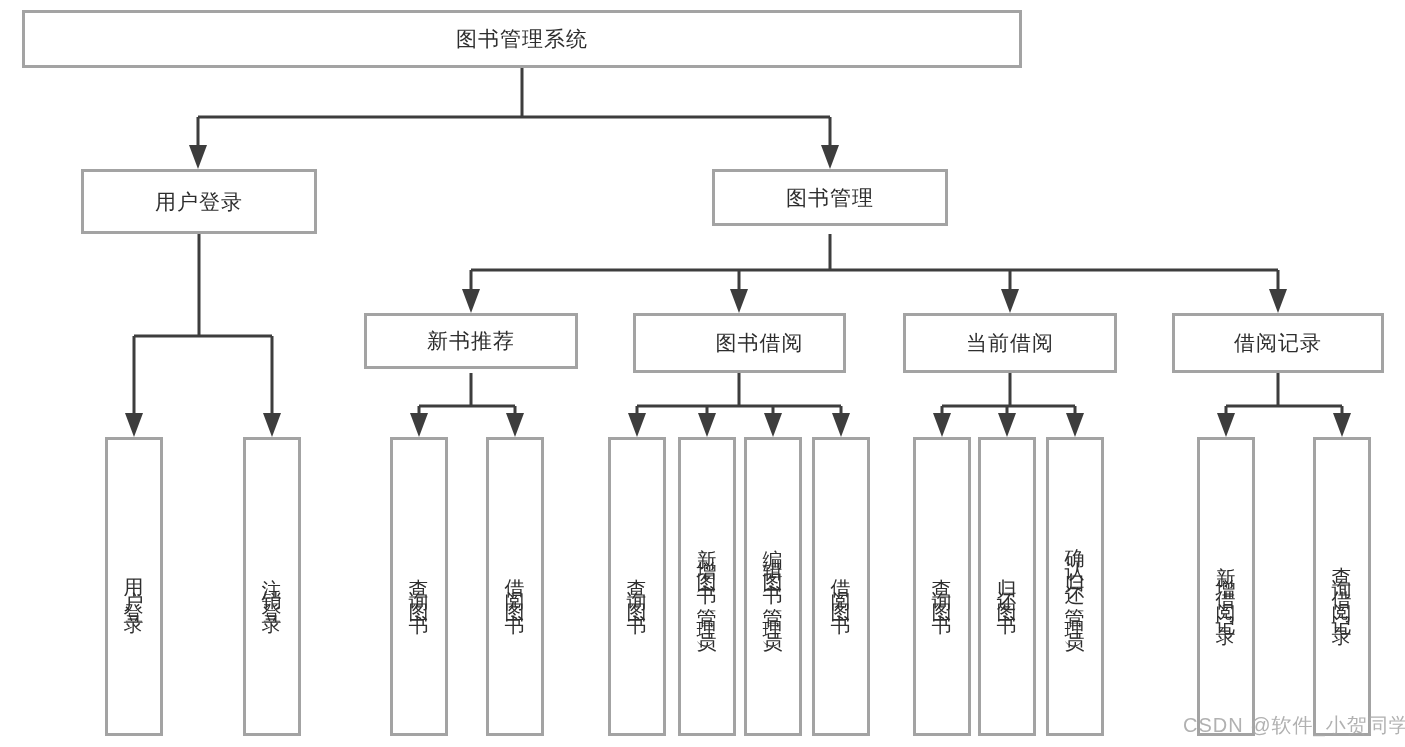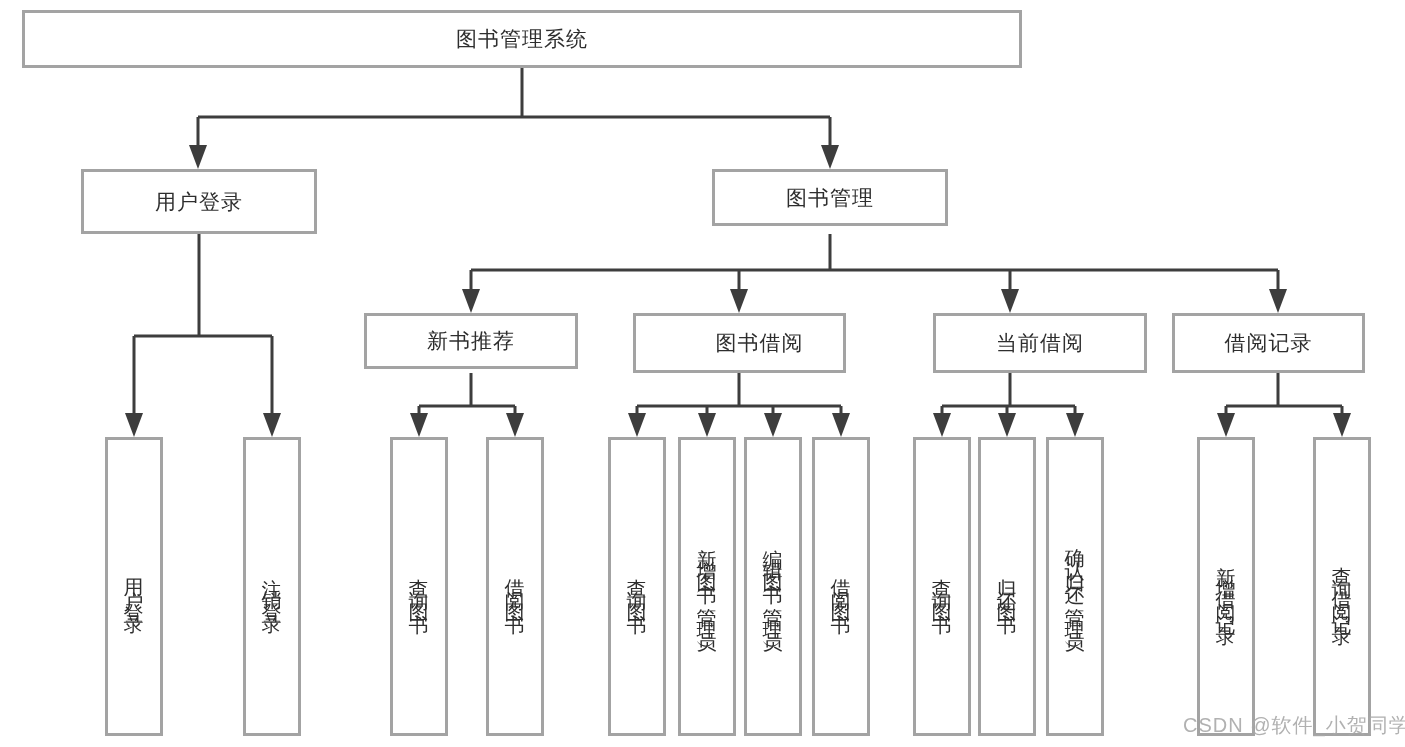--- a/index.html
+++ b/index.html
@@ -116,24 +116,24 @@
   <div class="node" style="left:712px; top:169px; width:236px; height:57px;">
     <span class="h-label">图书管理</span>
   </div>
 
   <div class="node" style="left:364px; top:313px; width:214px; height:56px;">
     <span class="h-label">新书推荐</span>
   </div>
   <div class="node" style="left:633px; top:313px; width:213px; height:60px;padding-left:40px;">
     <span class="h-label">图书借阅</span>
   </div>
-  <div class="node" style="left:933px; top:313px; width:214px; height:60px;">
+  <div class="node" style="left:903px; top:313px; width:214px; height:60px;">
     <span class="h-label">当前借阅</span>
   </div>
-  <div class="node" style="left:1172px; top:313px; width:193px; height:60px;">
+  <div class="node" style="left:1172px; top:313px; width:212px; height:60px;">
     <span class="h-label">借阅记录</span>
   </div>
 
   <div class="node leaf" style="left:105px;">
     <span class="v-label">用户登录</span>
   </div>
   <div class="node leaf" style="left:243px;">
     <span class="v-label">注销登录</span>
   </div>
 

